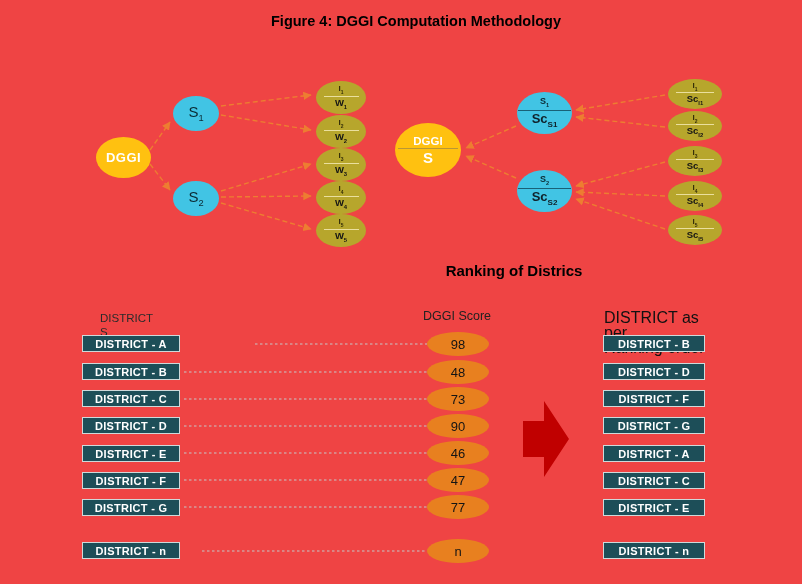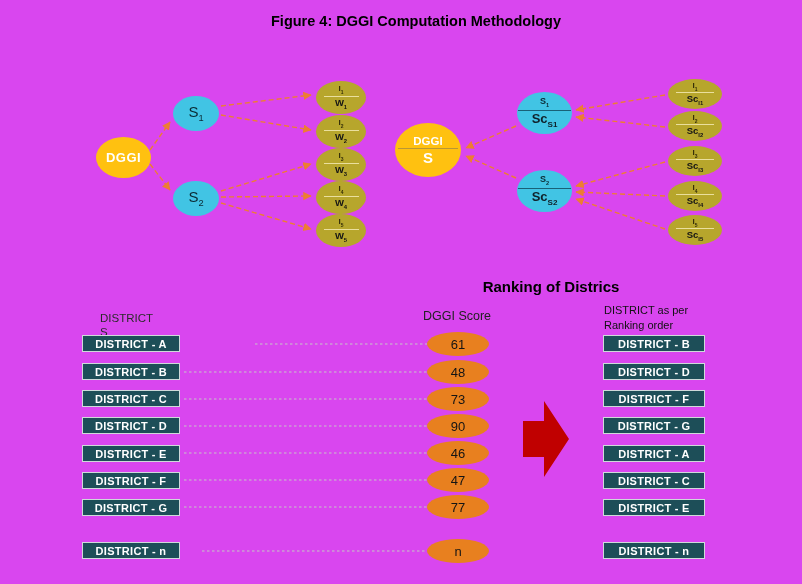--- a/index.html
+++ b/index.html
@@ -1,26 +1,26 @@
 <!DOCTYPE html>
 <html style="--root-yellow: #FFC110; --node-cyan: #41C4E4; --indicator-olive: #B7A62C; --score-orange: #E8801F; --district-teal: #1D4E58; --arrow-red: #C00000; --connector-orange: #ED7D31; --connector-gray: #C6C6C6;"><head>
 <meta charset="utf-8">
 <style>
   html,body{margin:0;padding:0;background:#fff;}
   .stage{
-    position:relative;width:802px;height:584px;background:#d946ef;
+    position:relative;width:802px;height:584px;background:#ef4444;
     font-family:"Liberation Sans",sans-serif;overflow:hidden;color:#000;
   }
   .abs{position:absolute;}
   .title{top:13px;left:30px;right:0;text-align:center;font-size:14.5px;font-weight:700;}
   .heading{font-size:15px;font-weight:700;text-align:center;}
   .h-weightage{top:47px;left:142px;width:170px;}
   .h-scoring{top:47px;left:496px;width:130px;}
   .h-dscore{top:262px;left:129px;width:180px;}
-  .h-ranking{top:262px;left:476px;width:150px;margin-top:16px;}
+  .h-ranking{top:262px;left:439px;width:150px;}
   svg.layer{position:absolute;left:0;top:0;pointer-events:none;}
   .ellipse{position:absolute;border-radius:50%;display:flex;flex-direction:column;
     align-items:center;justify-content:center;line-height:1.05;text-align:center;}
   .sep{height:0;border-top:1px solid rgba(255,255,255,.55);margin:1px 0;}
   .sep-w70{width:70%;}
   .sep-dark{border-top-color:rgba(5,45,60,.65);}
   .sep-gray{border-top-color:rgba(100,100,100,.45);}
   .sep-olive{border-top-color:rgba(255,248,205,.7);}
   
   .root-w{left:96px;top:137px;width:55px;height:41px;background:var(--root-yellow);
@@ -38,21 +38,21 @@
   .snode-s .top{font-size:9px;font-weight:600;}
   .snode-s .bot{font-size:13px;font-weight:700;color:#10222b;}
   .ind-s{left:668px;width:54px;height:30px;background:var(--indicator-olive);color:#332d08;}
   .ind-s .top{font-size:8px;font-weight:600;}
   .ind-s .bot{font-size:9.5px;font-weight:700;color:#141414;}
   sub{font-size:.62em;}
   
   .collbl{font-size:11.5px;color:#2b2b2b;line-height:14px;}
   .lbl-districts{top:311px;left:100px;width:70px;}
   .lbl-score{top:309px;left:423px;width:80px;font-size:12.5px;color:#222;}
-  .lbl-ranking{top:303px;left:604px;width:118px;font-size:11px;line-height:15px;color:#111;}
+  .lbl-ranking{top:310px;left:604px;width:118px;font-size:16px;line-height:15px;color:#111;}
   .dbox{position:absolute;width:98px;height:17px;background:var(--district-teal);
     border:1px solid #cfd9da;color:#fff;font-size:11px;font-weight:700;letter-spacing:.3px;
     display:flex;align-items:center;justify-content:center;box-sizing:border-box;}
   .dbox.right{width:102px;left:603px;}
   .dbox.left{left:82px;}
   .score{position:absolute;left:427px;width:62px;height:24px;background:var(--score-orange);
     border-radius:50%;display:flex;align-items:center;justify-content:center;
     font-size:13px;color:#141414;}
 </style>
 </head>
@@ -190,21 +190,21 @@
 
   <div class="dbox left" style="top:335px">DISTRICT - A</div>
   <div class="dbox left" style="top:363px">DISTRICT - B</div>
   <div class="dbox left" style="top:390px">DISTRICT - C</div>
   <div class="dbox left" style="top:417px">DISTRICT - D</div>
   <div class="dbox left" style="top:445px">DISTRICT - E</div>
   <div class="dbox left" style="top:472px">DISTRICT - F</div>
   <div class="dbox left" style="top:499px">DISTRICT - G</div>
   <div class="dbox left" style="top:542px">DISTRICT - n</div>
 
-  <div class="score" style="top:332px">61</div>
+  <div class="score" style="top:332px">98</div>
   <div class="score" style="top:360px">48</div>
   <div class="score" style="top:387px">73</div>
   <div class="score" style="top:414px">90</div>
   <div class="score" style="top:441px">46</div>
   <div class="score" style="top:468px">47</div>
   <div class="score" style="top:495px">77</div>
   <div class="score" style="top:539px">n</div>
 
   <div class="dbox right" style="top:335px">DISTRICT - B</div>
   <div class="dbox right" style="top:363px">DISTRICT - D</div>

